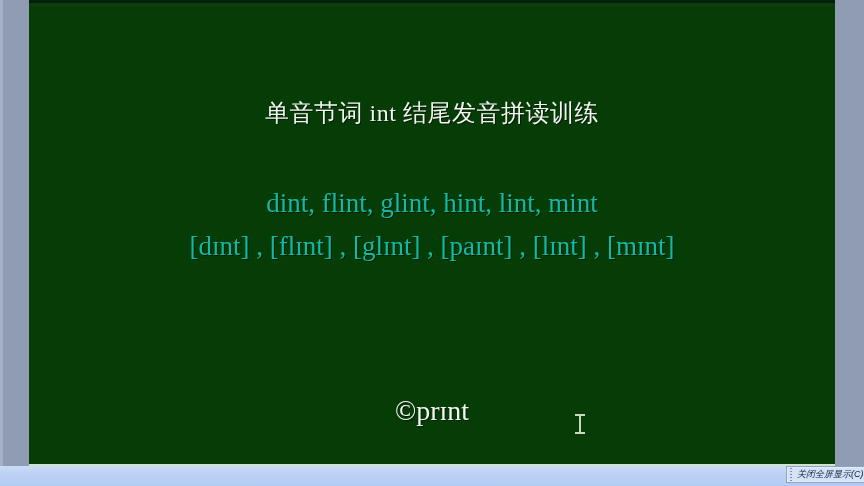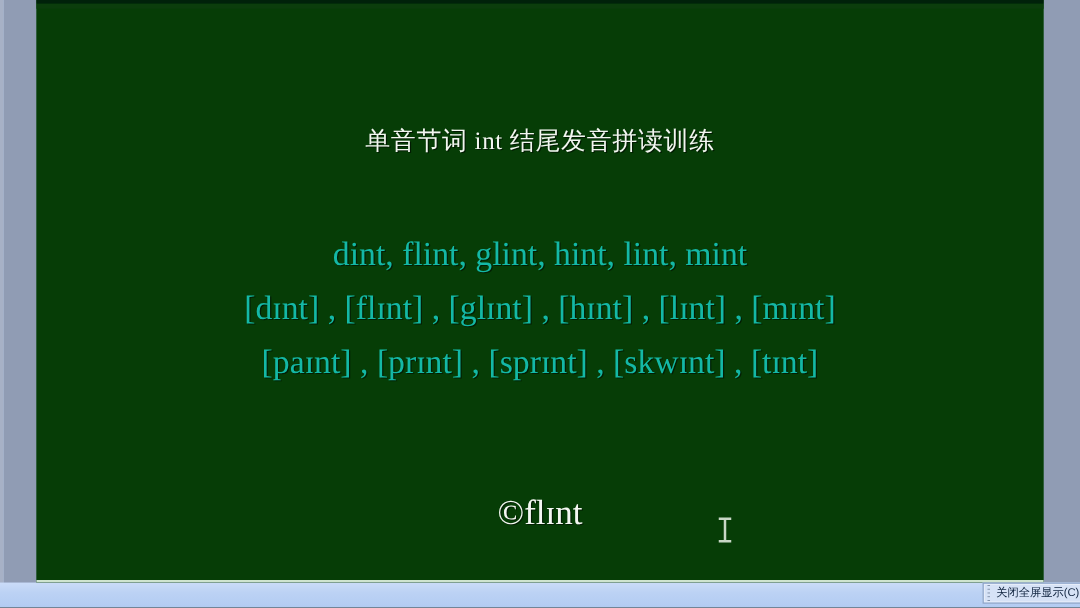--- a/index.html
+++ b/index.html
@@ -95,21 +95,21 @@
     height: 100%;
     color: #ffffff;
     text-align: center;
   }
 
   .slide-title {
     position: absolute;
     left: 0;
     right: 0;
     top: 96px;
-    font-size: 20px;
+    font-size: 24px;
     line-height: 34px;
     letter-spacing: 0.5px;
     color: #f2f6f0;
     text-shadow: 1px 1px 0 rgba(0,0,0,0.55);
     white-space: nowrap;
   }
 
   .word-block {
     position: absolute;
     left: 0;
@@ -190,20 +190,21 @@
     background-size: 2px 3px;
     background-repeat: repeat-y;
     background-position: 1px 0;
   }
   .exit-label {
     font-size: 9px;
     color: #10243f;
     white-space: nowrap;
     padding: 0 2px;
     line-height: 13px;
+    font-style: italic;
   }
 </style>
 </head>
 <body>
 
 <div id="screen">
 
   <div class="taskbar"></div>
 
   <div class="band-edge-left"></div>
@@ -213,25 +214,24 @@
   <div class="slide">
     <div class="slide-top-rule"></div>
     <div class="slide-top-rule2"></div>
 
     <div class="slide-body">
 
       <div class="slide-title">单音节词 int 结尾发音拼读训练</div>
 
       <div class="word-block">
         <div class="word-line">dint, flint, glint, hint, lint, mint</div>
-        <div class="word-line ipa">[dɪnt] , [flɪnt] , [glɪnt] , [hɪnt] , [lɪnt] , [mɪnt]</div>
-        <div class="word-line ipa">[paɪnt] , [prɪnt] , [sprɪnt] , [skwɪnt] , [tɪnt]</div>
+        <div class="word-line ipa">[dɪnt] , [flɪnt] , [glɪnt] , [paɪnt] , [lɪnt] , [mɪnt]</div>
       </div>
 
-      <div class="signature">©flɪnt</div>
+      <div class="signature">©prɪnt</div>
     </div>
 
     <div class="ibeam">
       <div class="cap-t"></div>
       <div class="stem"></div>
       <div class="cap-b"></div>
     </div>
 
     <div class="slide-bottom-rule"></div>
   </div>

